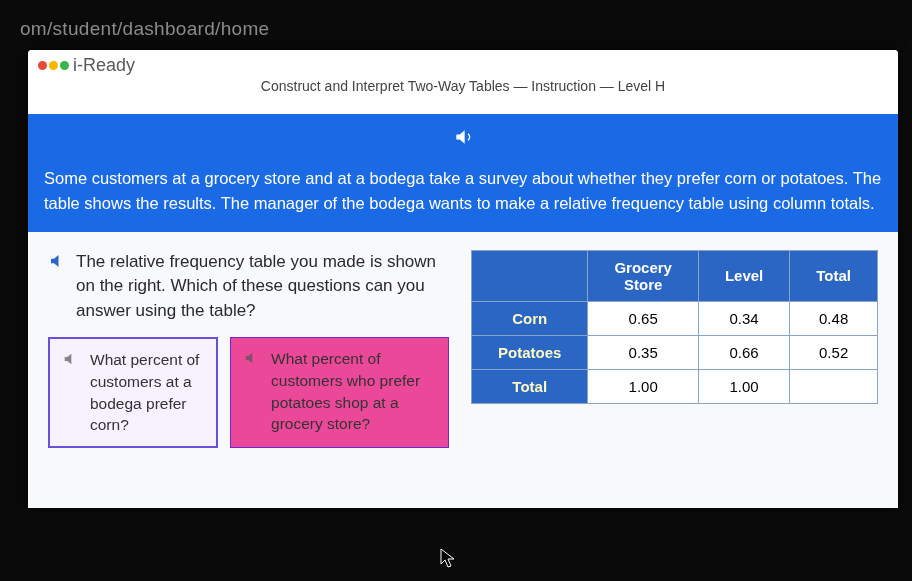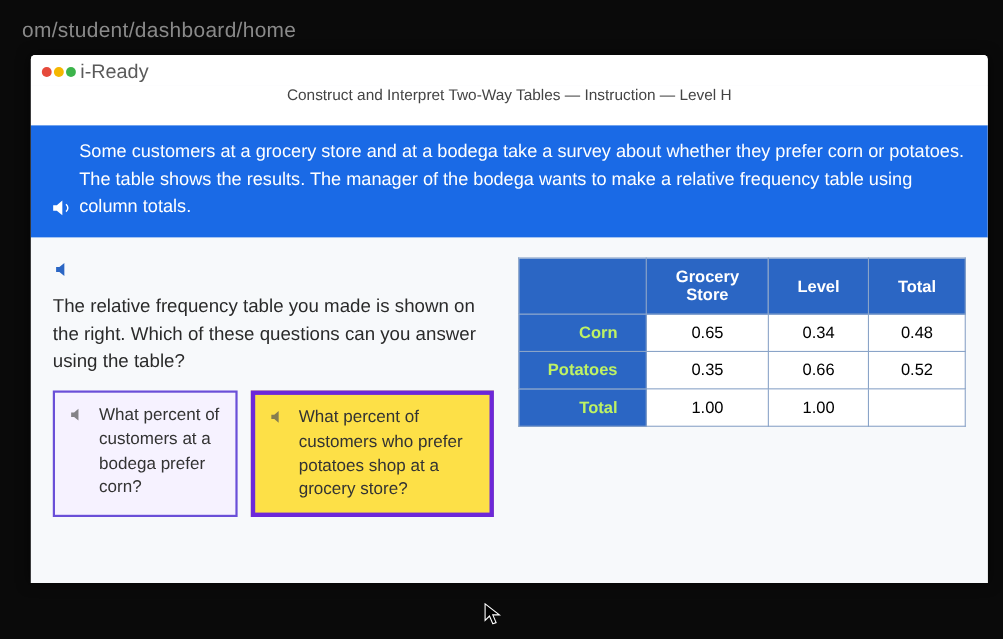--- a/index.html
+++ b/index.html
@@ -34,58 +34,58 @@
   .brand-name { font-size:18px; color:#5a5a5a; font-weight:400; }
   .lesson-title-row {
     background:#fff; text-align:center;
     font-size:14px; color:#444;
     padding: 0 10px 20px 10px;
   }
   .intro-banner {
     background: #1a6ae6;
     color: #fff;
     padding: 12px 16px 16px 16px;
-    display:flex; align-items:flex-end; gap:6px;
+    display:flex; align-items:center; gap:18px;flex-direction:column;
   }
   .speaker-icon {
     flex: 0 0 22px; height:22px; width:22px;
     display:flex; align-items:center; justify-content:center;
   }
   .speaker-icon svg { width:20px; height:20px; }
   .intro-text { font-size:16.5px; line-height:1.5; }
   .work-area {
     background:#f7f9fb;
     padding: 18px 20px 60px 20px;
     display:flex; gap:22px; align-items:flex-start;
   }
   .left-col { flex:1 1 52%; }
   .right-col { flex:0 0 44%; }
-  .q-row { display:flex; align-items:flex-start; gap:8px;flex-direction:column; }
+  .q-row { display:flex; align-items:flex-start; gap:8px; }
   .q-speaker { flex:0 0 20px; margin-top:2px; }
   .q-speaker svg { width:18px; height:18px; }
   .q-text { font-size:17px; color:#2a2a2a; line-height:1.45; }
   .options { margin-top:14px; display:flex; gap:12px; }
   .option {
     display:flex; align-items:flex-start; gap:10px;
-    border:4px solid #6d28d9; background:#fde047;
+    border:1px solid #6d28d9; background:#ec4899;
     padding:10px 12px; font-size:15.5px; color:#333; line-height:1.4;
     cursor:pointer;
   }
   .option.selected { border:2px solid #6a4fd8; background:#f6f2ff; }
   .opt-speaker { flex:0 0 18px; margin-top:2px; opacity:.7; }
   .opt-speaker svg{ width:16px; height:16px; }
   table.rf {
     border-collapse:collapse; width:100%; font-size:15px;
     background:#fff;
   }
   table.rf th, table.rf td {
     border:1px solid #8aa4c8; padding:8px 26px; text-align:center;
   }
   table.rf th { background:#2b66c4; color:#fff; font-weight:600; }
-  table.rf td.rowhead { background:#2b66c4; color:#bef264; text-align:right; font-weight:600; }
+  table.rf td.rowhead { background:#2b66c4; color:#fef9c3; text-align:center; font-weight:600; }
   table.rf td.blank-corner { background:#2b66c4; }
   .cursor {
     position:absolute; left:440px; top:548px; pointer-events:none;
   }
   .cursor svg{ width:16px; height:20px; }
 </style>
 </head>
 <body>
 
 <div class="url-bar">om/student/dashboard/home</div>

